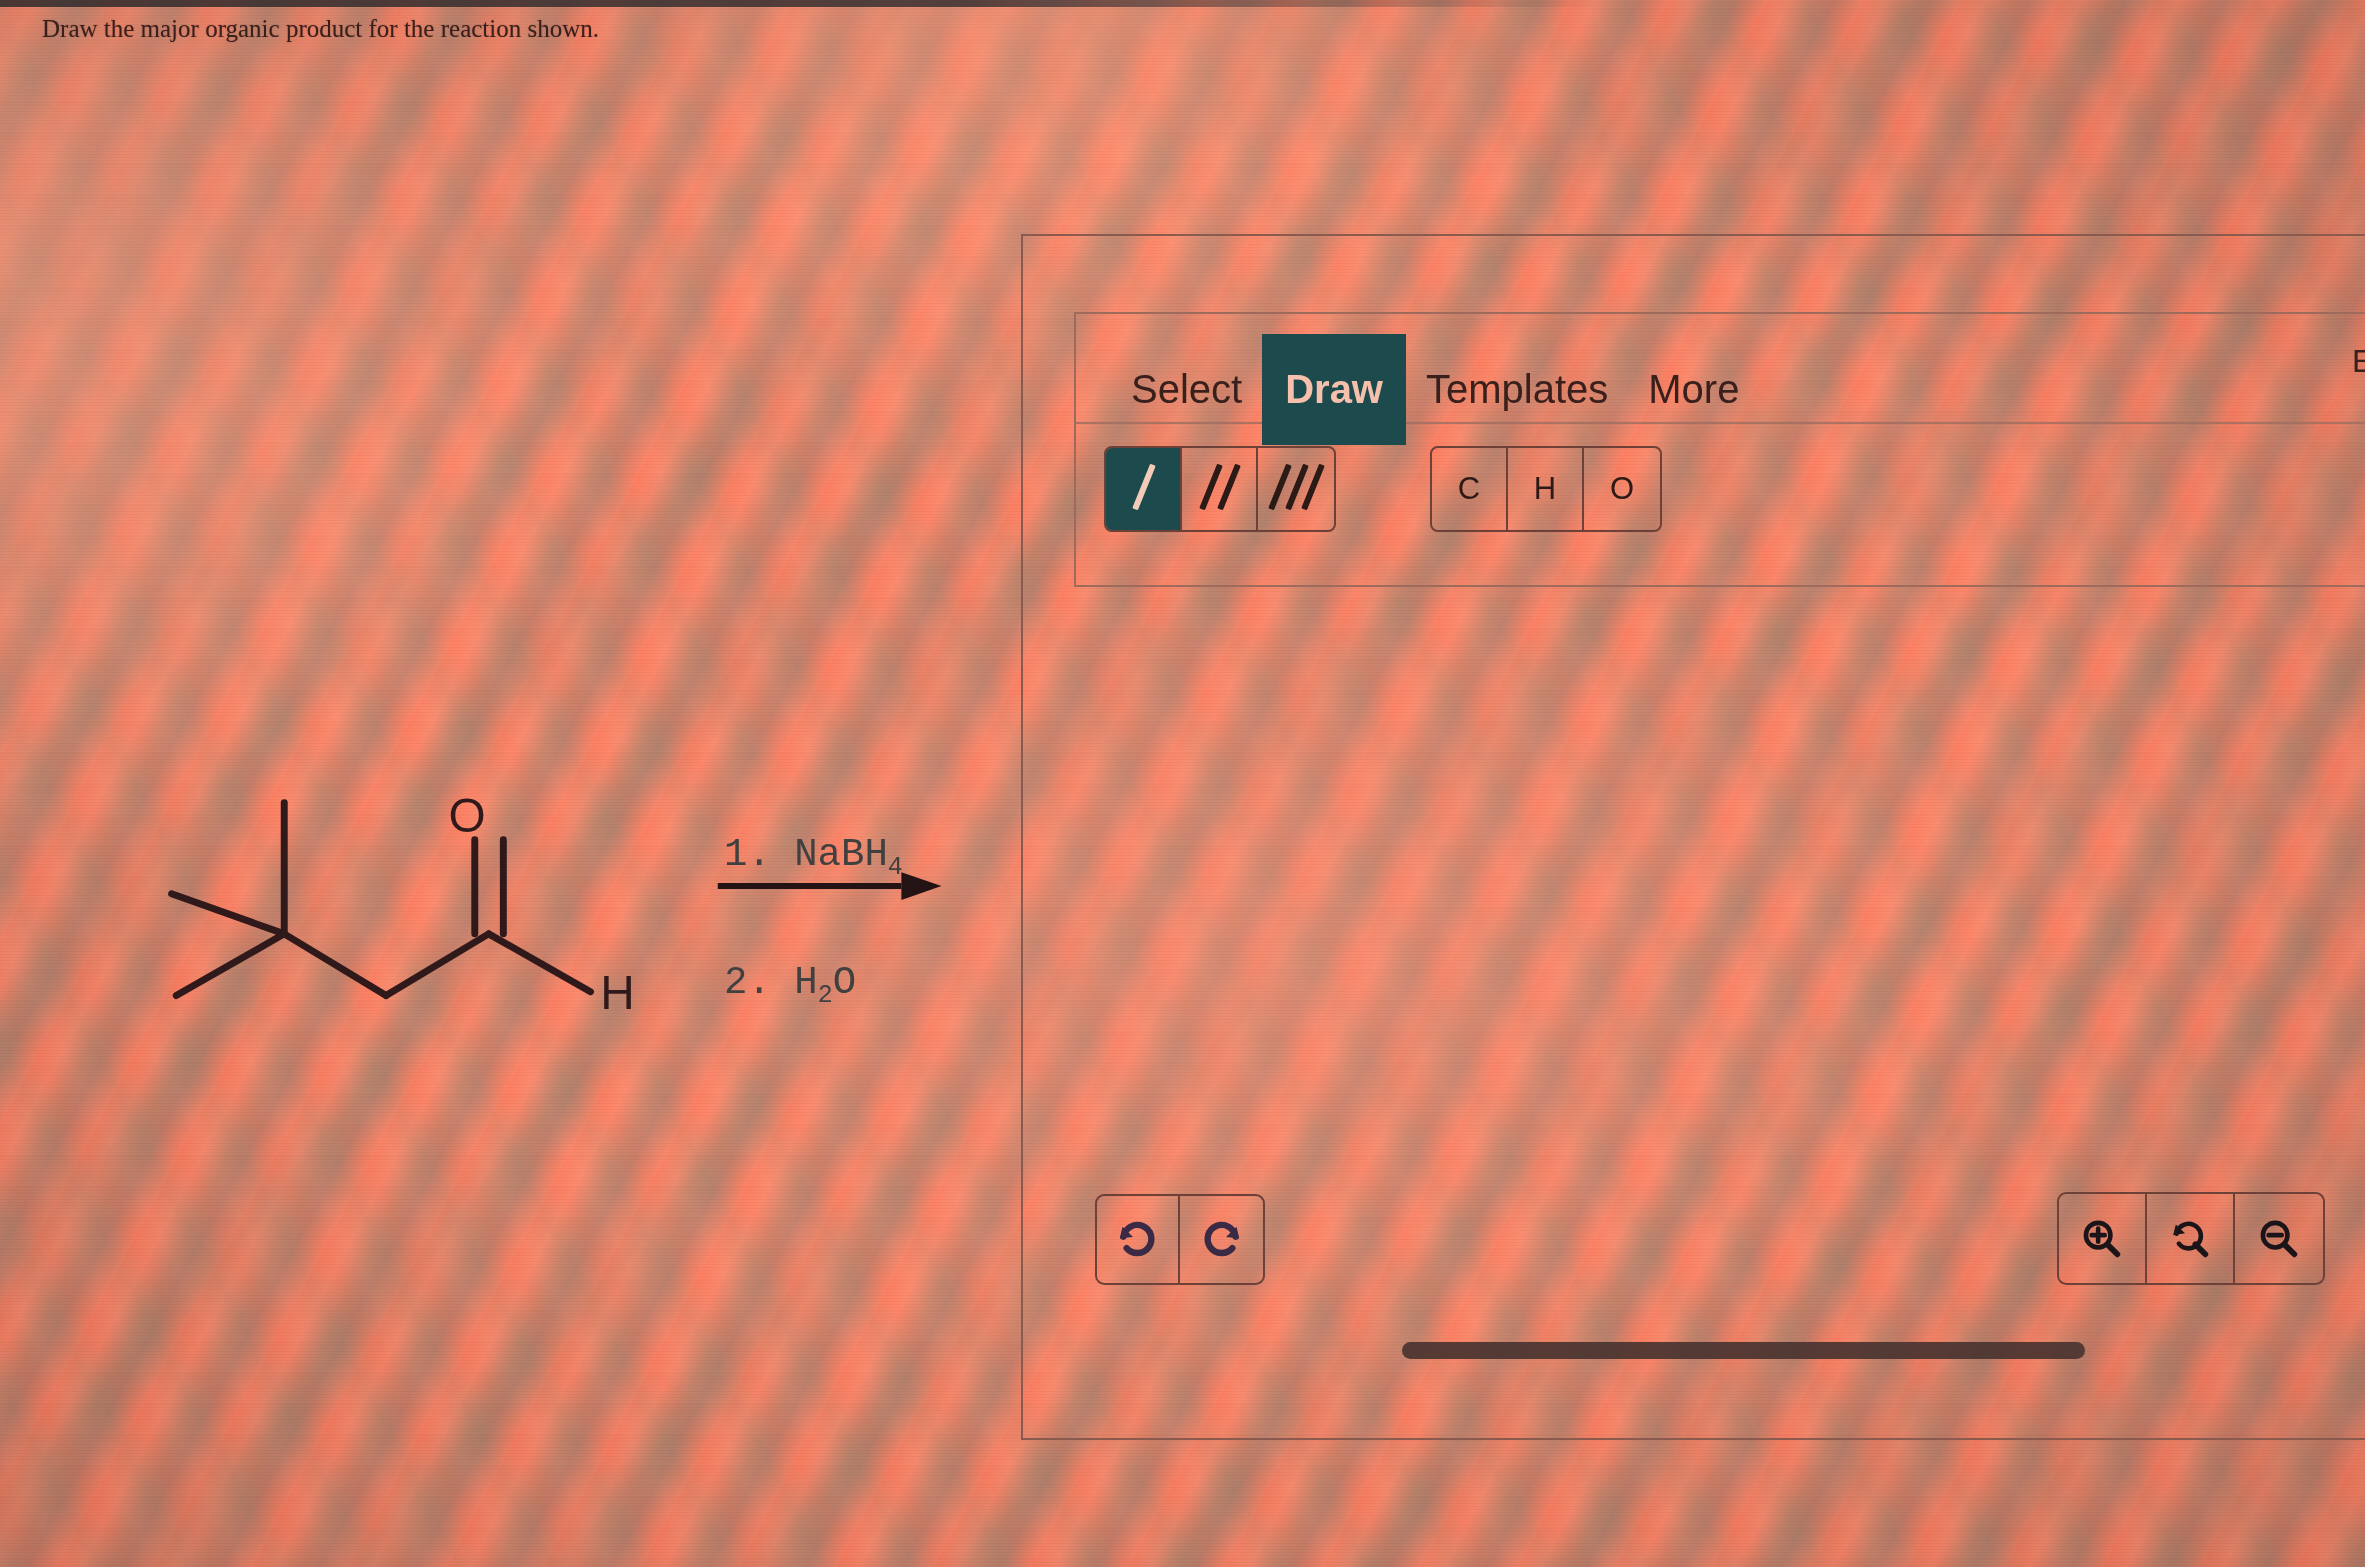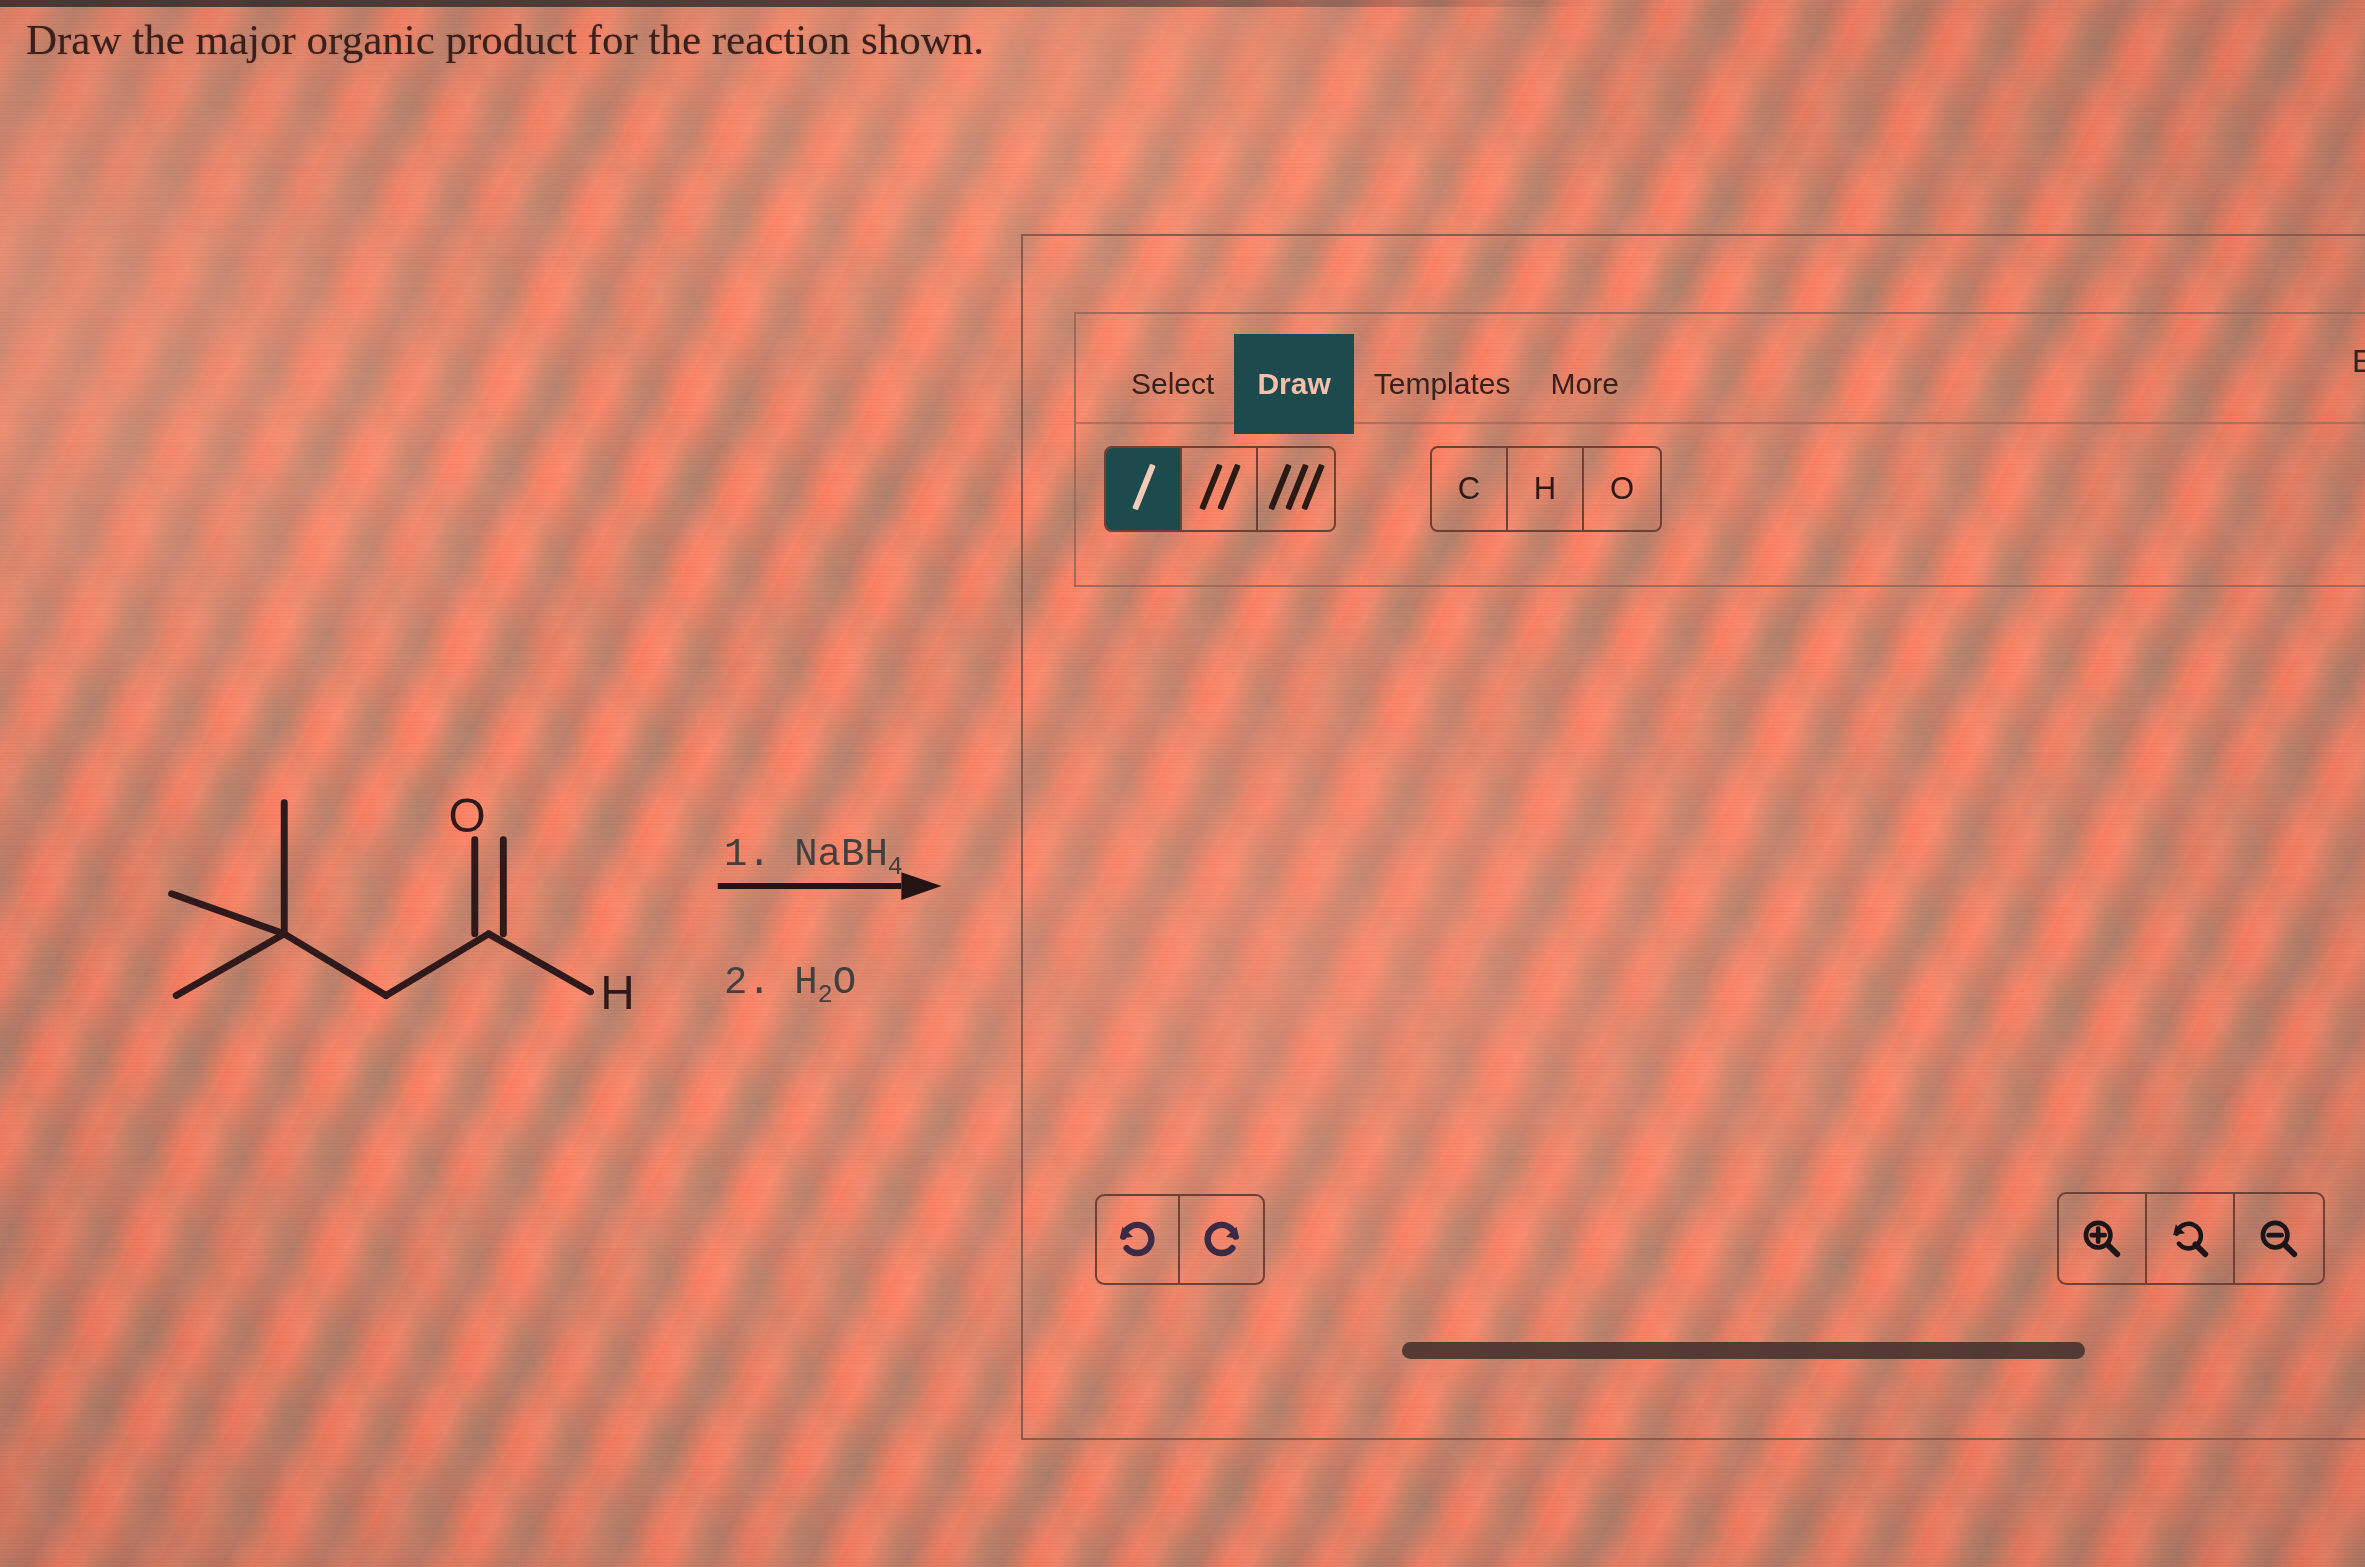--- a/index.html
+++ b/index.html
@@ -58,43 +58,43 @@
     background:radial-gradient(ellipse 1622px 1158px at 50% 48%, rgba(0,0,0,0) 52%, rgba(70,30,25,0.14) 100%);
   }
   .topbar-dark{
     position:absolute;left:0;top:0;width:1614px;height:7px;
     background:linear-gradient(90deg,#2f2a2b 0%,#3a3132 60%,rgba(120,80,75,0) 100%);
     opacity:.85;
   }
 
   
   #prompt{
-    position:absolute;left:26px;top:15.4px;
+    position:absolute;left:42px;top:15.4px;
     font-family:"Liberation Serif", serif;
-    font-size:43px;color:#3a201c;white-space:nowrap;
+    font-size:25px;color:#3a201c;white-space:nowrap;
     text-shadow:0 0 1.5px rgba(90,40,35,.35);
   }
 
   
   #editor-panel{
     position:absolute;left:1021px;top:234px;width:1359px;height:1206px;
     border:2.3px solid #8a5a4f;box-sizing:border-box;
   }
   #toolbar-panel{
     position:absolute;left:1074px;top:312px;width:1305px;height:275px;
     border:2.3px solid #9d6a5c;box-sizing:border-box;border-right:none;
   }
   #toolbar-divider{
     position:absolute;left:1074px;top:422px;width:1305px;height:2.3px;
     background:#a06e60;opacity:.85;
   }
 
   .tabs{position:absolute;left:1111px;top:334px;display:flex;align-items:center;gap:0;}
   .tab{
-    font-size:30px;color:#3a201c;padding:12.4px 20px;white-space:nowrap;
+    font-size:40px;color:#3a201c;padding:12.4px 20px;white-space:nowrap;
     font-family:"Liberation Sans", sans-serif;
   }
   .tab.active{background:#1d4a4d;color:#f6c0ac;font-weight:700;padding:33px 23px;}
 
   .tool-group{
     position:absolute;display:flex;border:2.3px solid #6d4038;border-radius:7.7px;
     overflow:hidden;box-sizing:border-box;
   }
   #bond-group{left:1104px;top:446px;height:86px;}
   #atom-group{left:1430px;top:446px;height:86px;}

